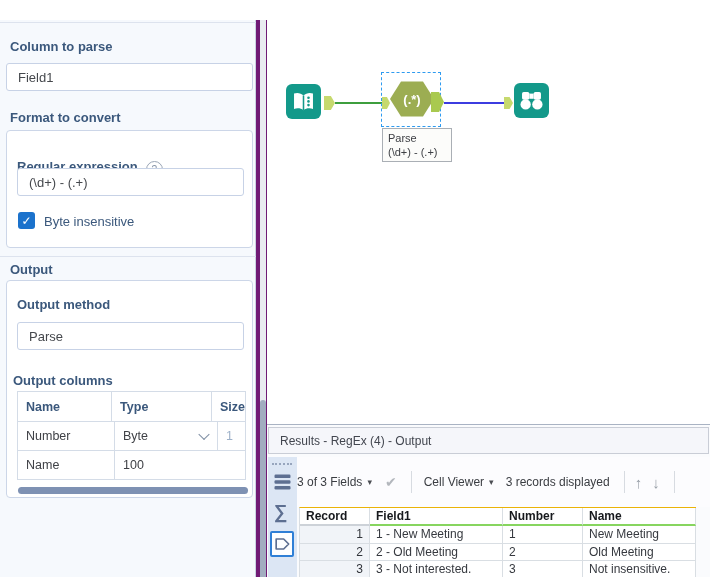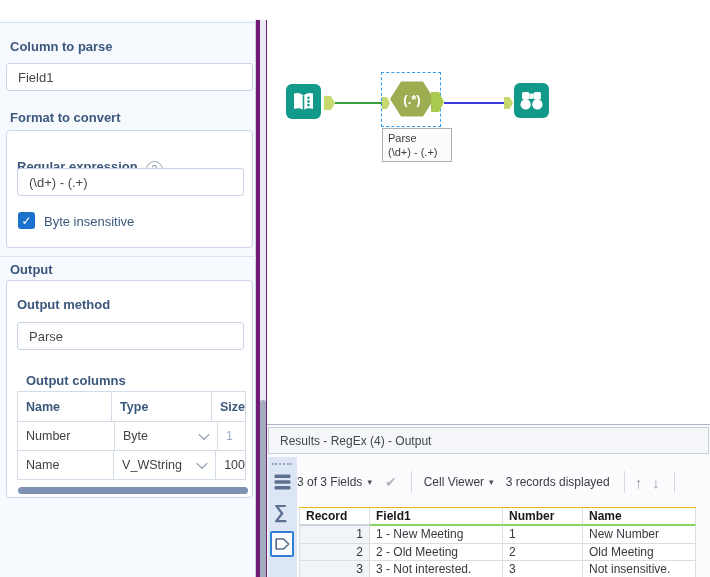--- a/index.html
+++ b/index.html
@@ -118,42 +118,38 @@
 
     <div class="hdiv" style="top:236px;"></div>
 
     <div class="cfg-label" style="left:10px;top:242px;">Output</div>
 
     <div class="cfg-group" style="left:6px;top:260px;width:247px;height:218px;">
       <div class="g-label" style="left:10px;top:16px;">Output method</div>
       <div class="cfg-input" style="left:10px;top:41px;width:227px;height:28px;">
         <span>Parse</span>
       </div>
-      <div class="g-label" style="left:19px;top:92px;">Output columns</div>
+      <div class="g-label" style="left:6px;top:92px;">Output columns</div>
 
       <div class="cols-table">
         <div class="cols-row cols-head">
           <div class="cc c1">Name</div>
           <div class="cc c2">Type</div>
           <div class="cc c3">Size</div>
         </div>
         <div class="cols-row">
           <div class="cc c1">Number</div>
           <div class="cc c2">
             <span>Byte</span>
             <span class="chev"></span>
           </div>
           <div class="cc c3 dim">1</div>
         </div>
         <div class="cols-row">
           <div class="cc c1">Name</div>
-          <div class="cc c2">
-            <span>V_WString</span>
-            <span class="chev"></span>
-          </div>
           <div class="cc c3">100</div>
         </div>
       </div>
       <div class="hthumb"></div>
     </div>
   </aside>
 
   <div class="vtrack">
     <div class="vthumb"></div>
   </div>
@@ -238,21 +234,21 @@
 
     <div class="res-table">
       <div class="rh rec-h">Record</div>
       <div class="rh">Field1</div>
       <div class="rh">Number</div>
       <div class="rh">Name</div>
 
       <div class="rc rec">1</div>
       <div class="rc">1 - New Meeting</div>
       <div class="rc">1</div>
-      <div class="rc">New Number</div>
+      <div class="rc">New Meeting</div>
 
       <div class="rc rec">2</div>
       <div class="rc">2 - Old Meeting</div>
       <div class="rc">2</div>
       <div class="rc">Old Meeting</div>
 
       <div class="rc rec">3</div>
       <div class="rc">3 - Not interested.</div>
       <div class="rc">3</div>
       <div class="rc">Not insensitive.</div>

